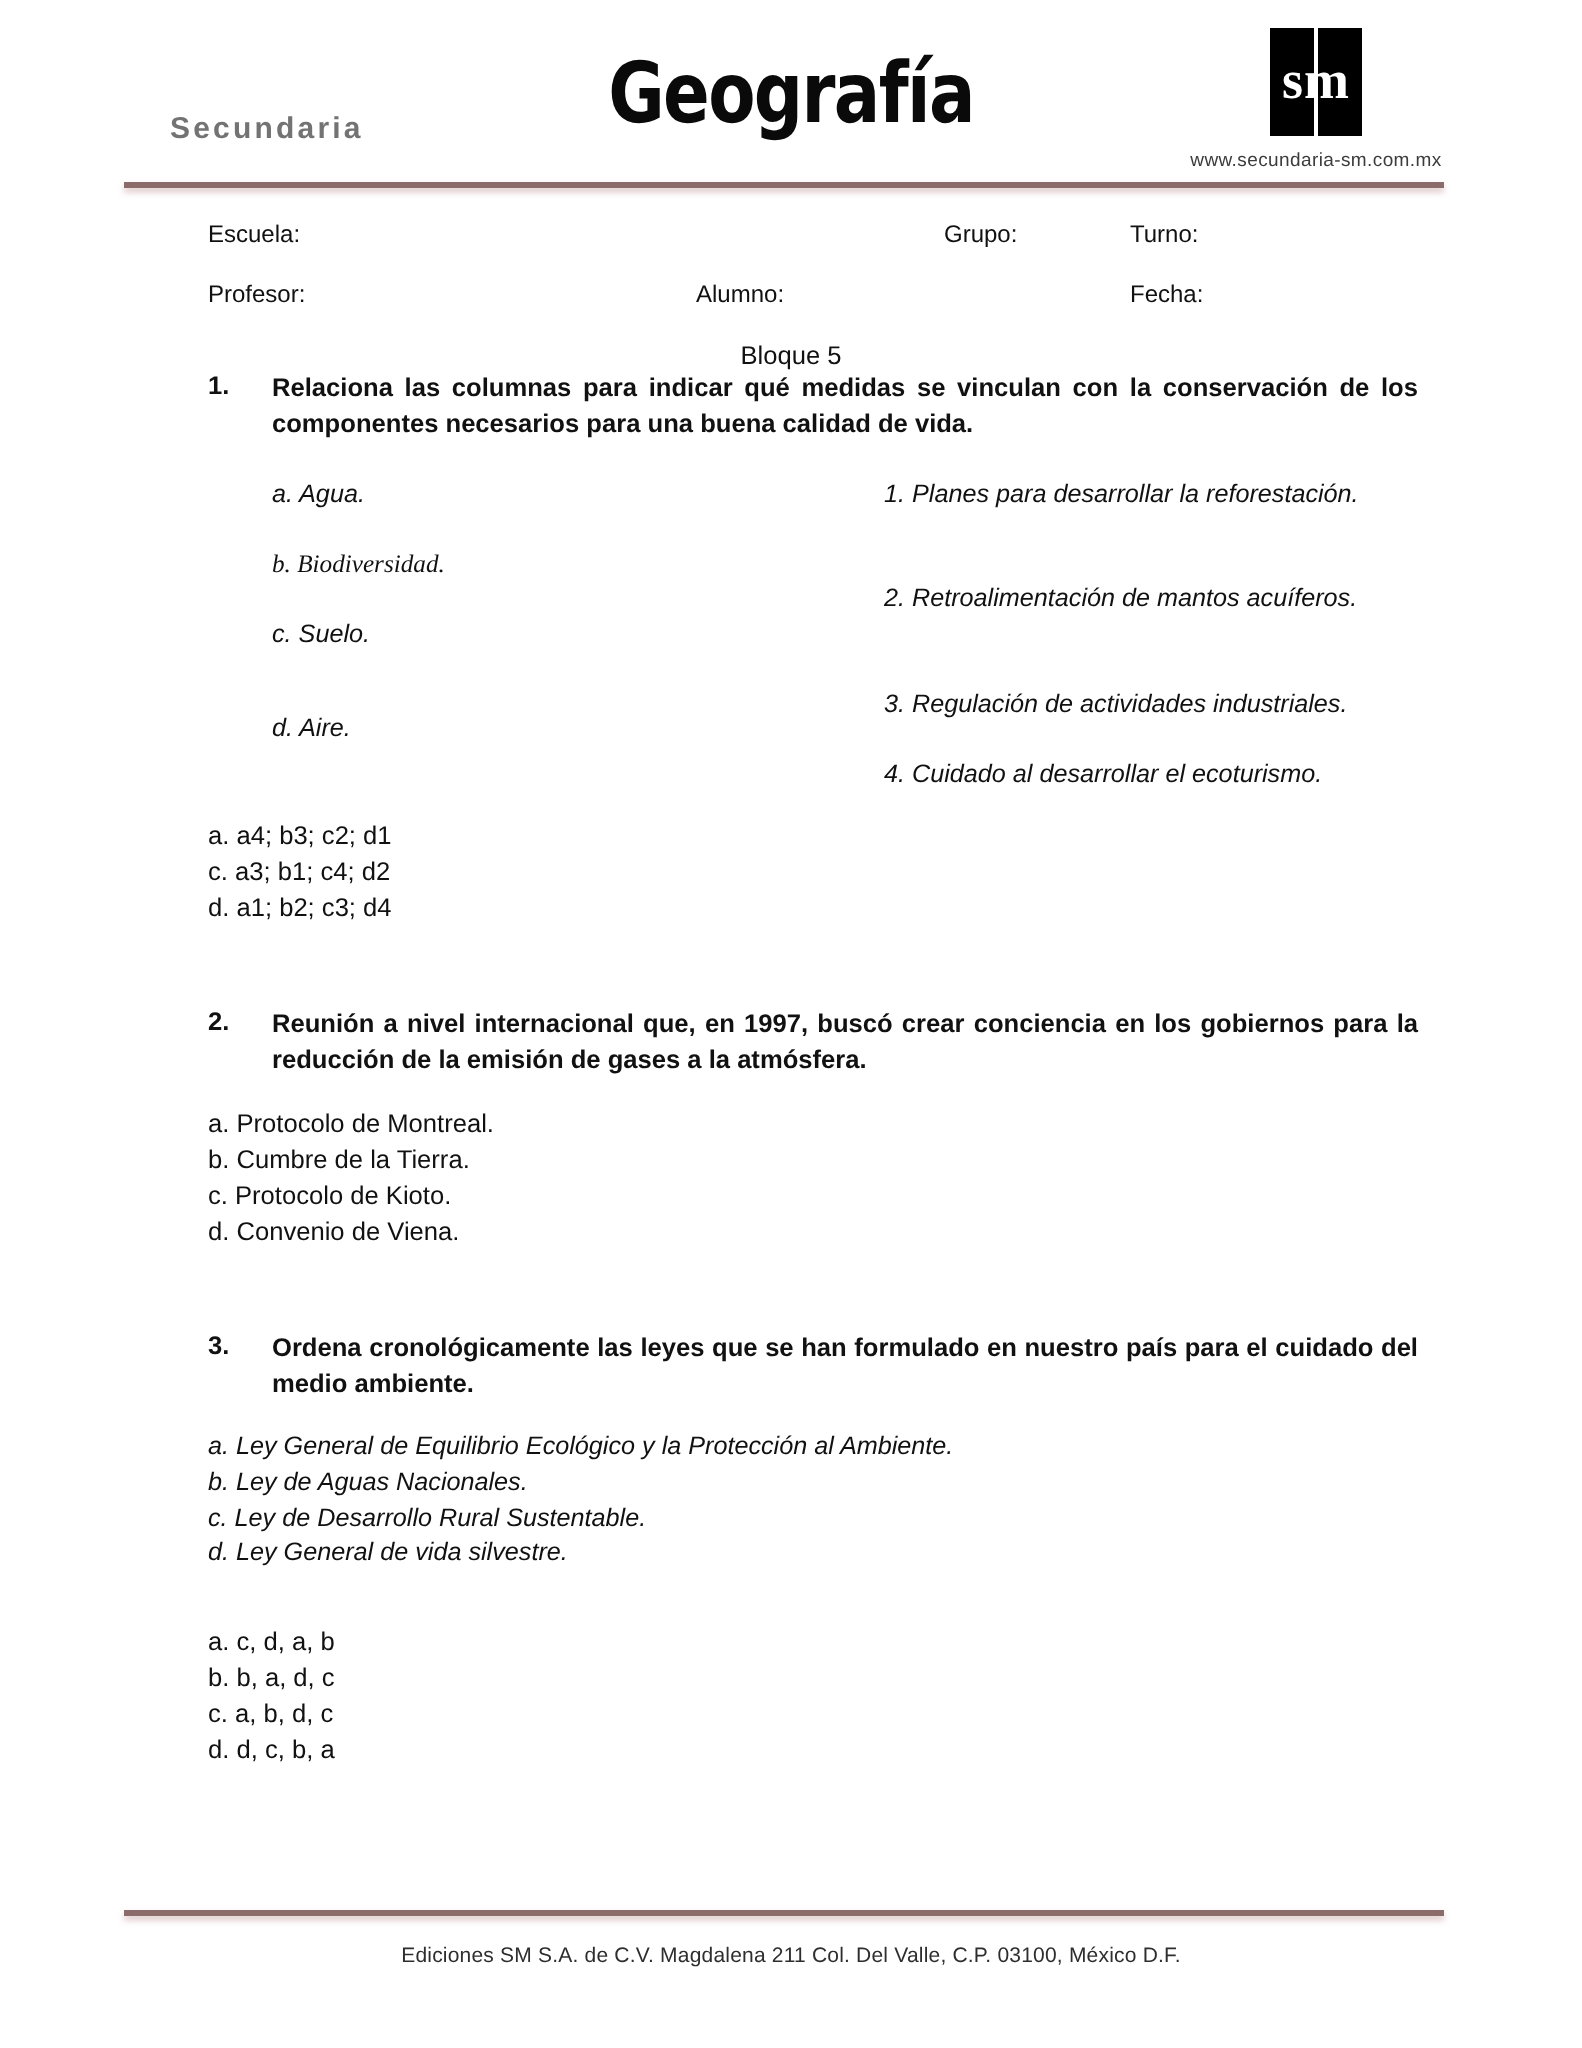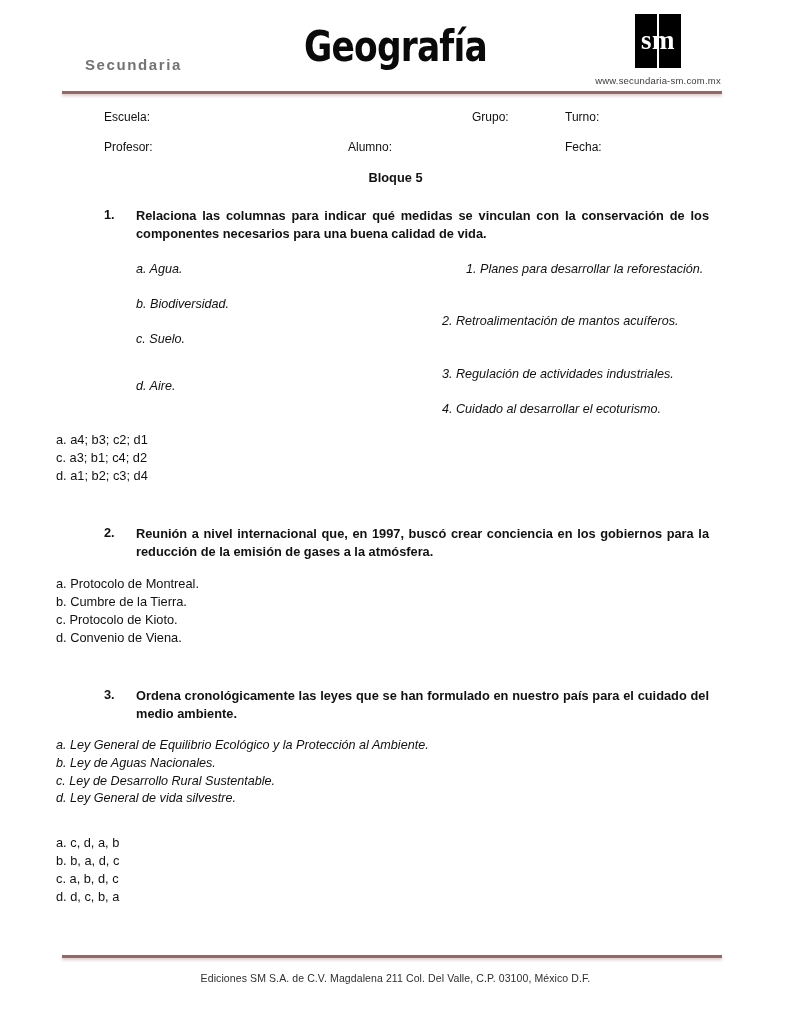--- a/index.html
+++ b/index.html
@@ -124,23 +124,22 @@
   
   .content {
     position: absolute;
     left: 0;
     top: 170px;
     width: 791px;
   }
   .bloque-title {
     text-align: center;
     font-size: 12.8px;
-    font-weight: bold;
-    color: #111;
-    margin-bottom: 22px;
+    font-weight: normal;
+    color: #111;
   }
 
   .question {
     position: relative;
     padding-left: 136px;
     padding-right: 82px;
   }
   .q-num {
     position: absolute;
     left: 104px;
@@ -170,32 +169,32 @@
     font-style: italic;
     font-size: 12.6px;
     color: #111;
     line-height: 1.34;
   }
   .match-left  { left: 136px; width: 290px; }
   .match-right { left: 442px; width: 268px; }
   .match-item { position: absolute; margin: 0; }
 
   .ml-0 { top: 0px; }
-  .ml-1 { top: 35px; }
+  .ml-1 { top: 35px; font-family: Liberation Serif, serif; }
   .ml-2 { top: 70px; text-align: center; }
   .ml-3 { top: 105px; margin-top: 12px; }
 
-  .mr-0 { top: 0px; margin-left: 24px; }
+  .mr-0 { top: 0px; }
   .mr-1 { top: 52px; }
   .mr-2 { top: 105px; }
   .mr-3 { top: 140px; }
 
   .options {
     margin-top: 0;
-    padding-left: 56px;
+    padding-left: 104px;
     font-size: 12.8px;
     color: #111;
     line-height: 1.40;
   }
   .options.italic { font-style: italic; font-size: 12.6px; }
   .option { margin: 0; white-space: nowrap; }
 
   .spacer-lg { height: 40px; }
   .spacer-md { height: 26px; }
   .spacer-sm { height: 14px; }

